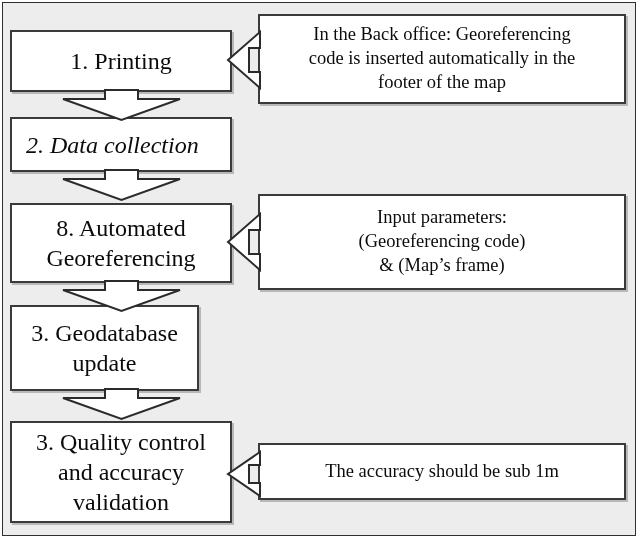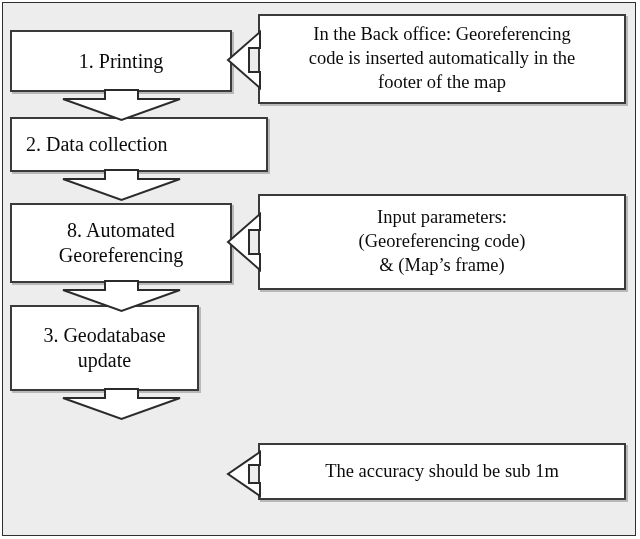--- a/index.html
+++ b/index.html
@@ -35,30 +35,30 @@
     align-items: center;
     justify-content: center;
     text-align: center;
     box-shadow: 2px 2px 0 rgba(120,120,120,0.45);
   }
   .box .txt {
     display: block;
     width: 100%;
     padding: 0 6px;
     box-sizing: border-box;
-    font-size: 20px;
+    font-size: 24px;
     line-height: 1.25;
     color: #0b0b0b;
     white-space: pre-line;
   }
   .right-box .txt { font-size: 18.5px; line-height: 1.28; }
 
   
   #box-printing      { left: 10px;  top: 30px;  width: 222px; height: 62px; }
-  #box-collection    { left: 10px;  top: 117px; width: 258px; height: 55px; }
+  #box-collection    { left: 10px;  top: 117px; width: 222px; height: 55px; font-style: italic; }
   #box-georef        { left: 10px;  top: 203px; width: 222px; height: 80px; }
   #box-geodb         { left: 10px;  top: 305px; width: 189px; height: 86px; }
   #box-quality       { left: 10px;  top: 421px; width: 222px; height: 102px; }
 
   
   #box-collection .txt { text-align: left; padding-left: 14px; }
 
   
   #box-note-backoffice { left: 258px; top: 14px;  width: 368px; height: 90px; }
   #box-note-inputs     { left: 258px; top: 194px; width: 368px; height: 96px; }
@@ -102,20 +102,25 @@
   <div class="box" id="box-georef">
     <span class="txt">8. Automated
 Georeferencing</span>
   </div>
 
   <div class="box" id="box-geodb">
     <span class="txt">3. Geodatabase
 update</span>
   </div>
 
+  <div class="box" id="box-quality">
+    <span class="txt">3. Quality control
+and accuracy
+validation</span>
+  </div>
 
   <div class="box right-box" id="box-note-inputs">
     <span class="txt">Input parameters:
 (Georeferencing code)
 &amp; (Map’s frame)</span>
   </div>
 
   <div class="box right-box" id="box-note-backoffice">
     <span class="txt">In the Back office: Georeferencing
 code is inserted automatically in the

